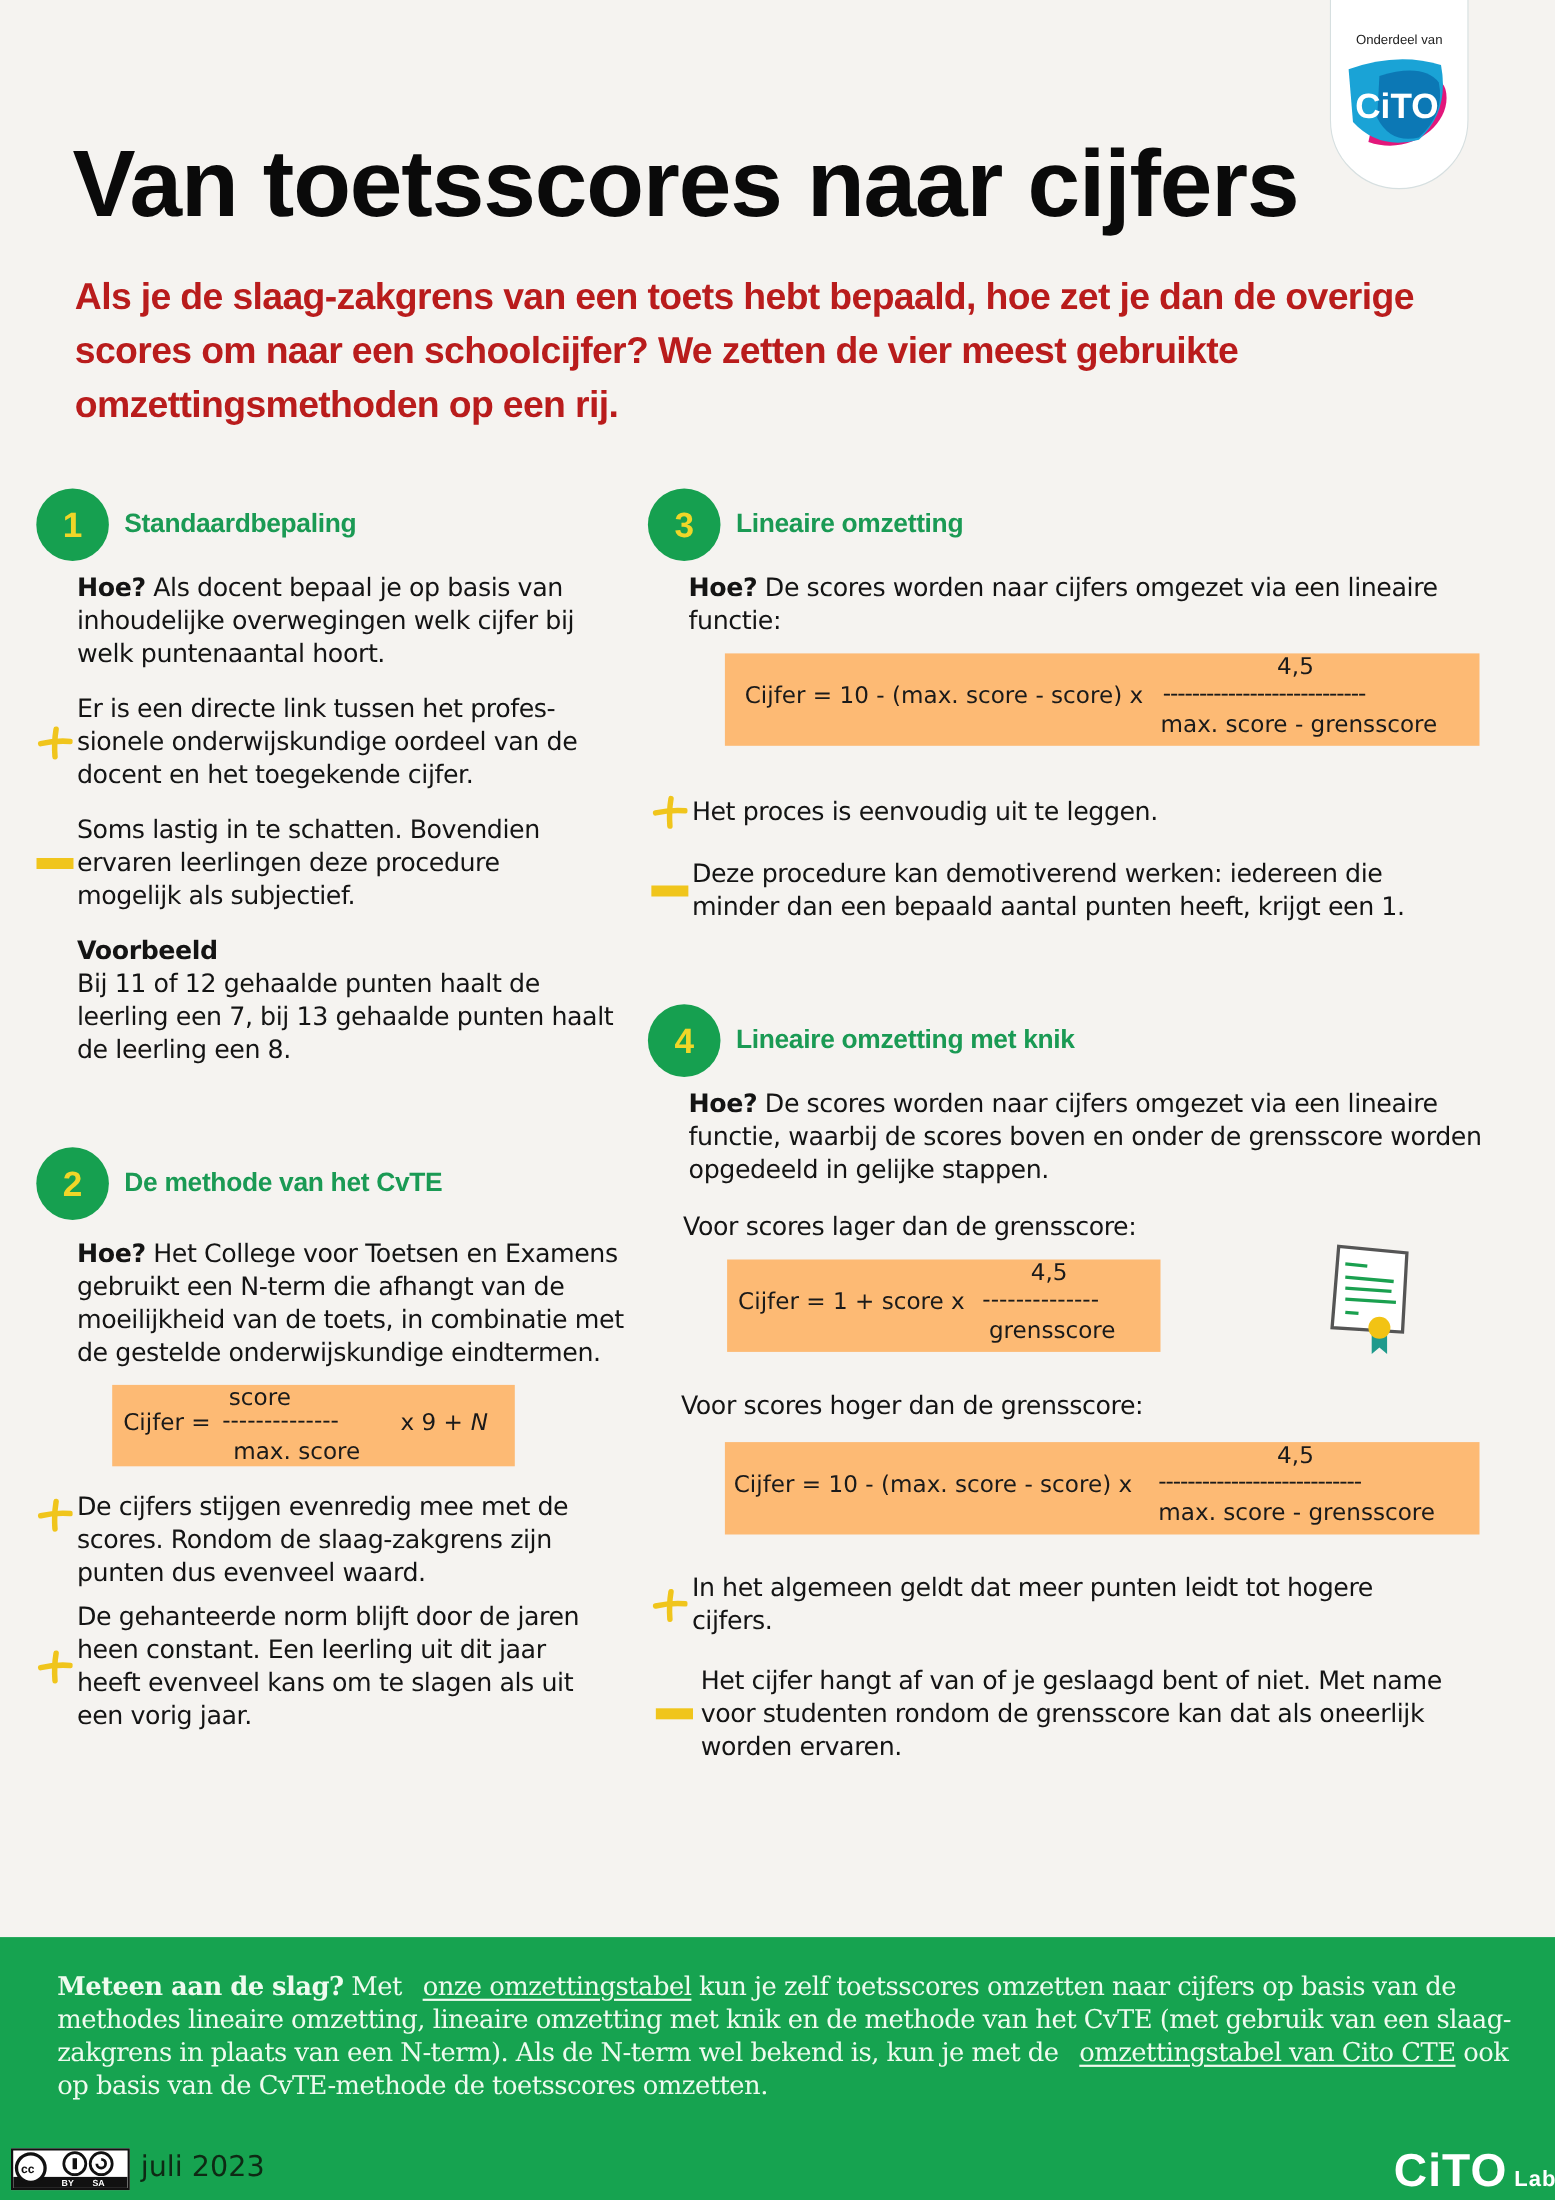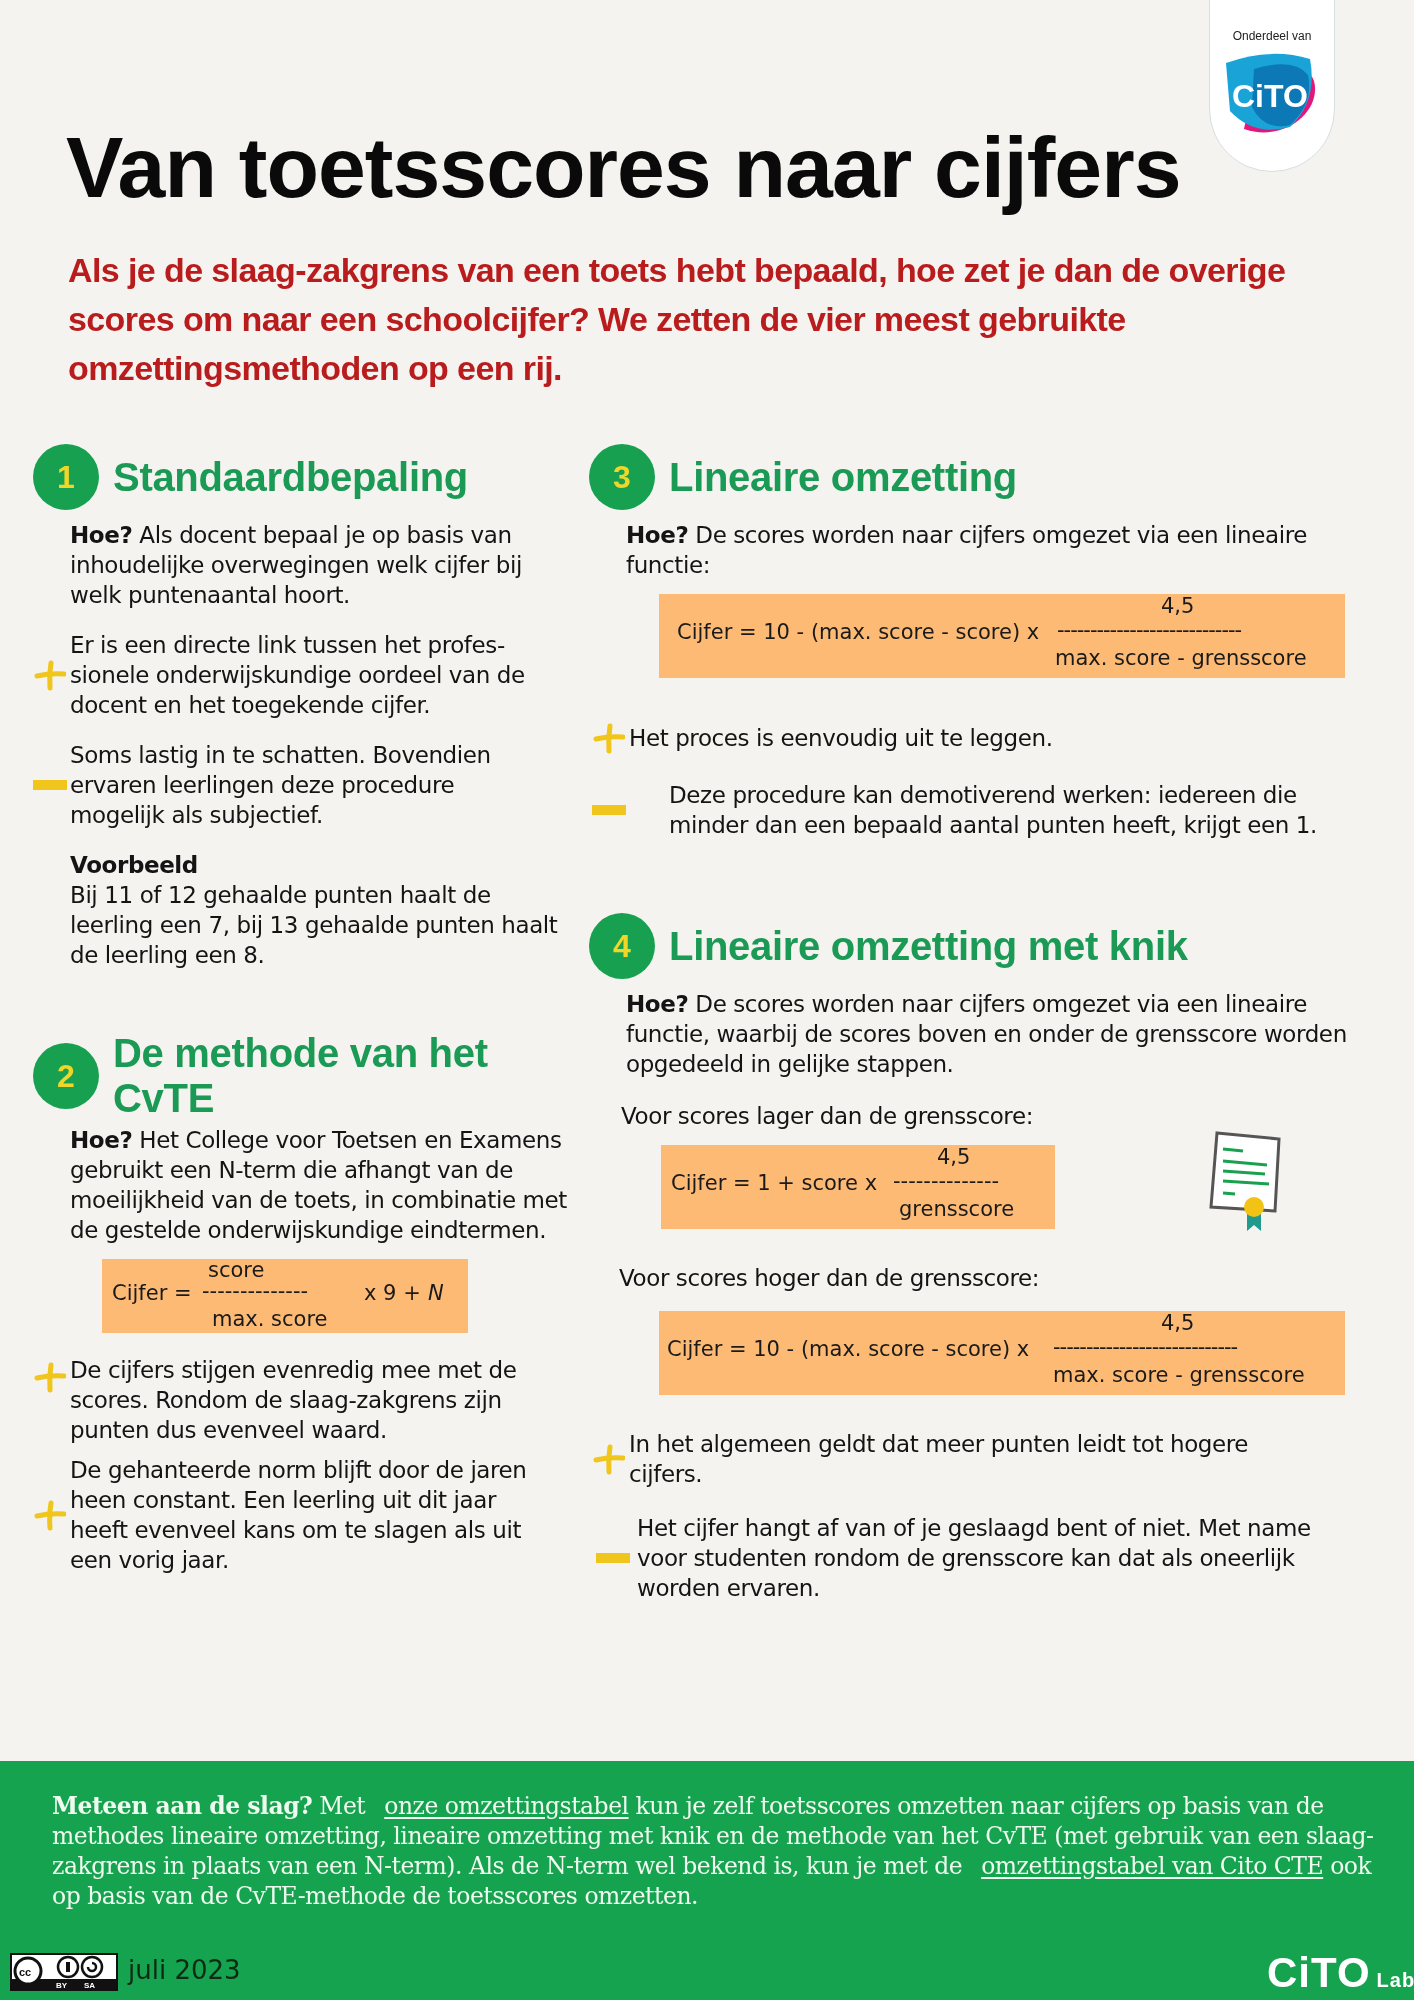--- a/index.html
+++ b/index.html
@@ -36,21 +36,21 @@
   .section { position: absolute; }
   .sec-head { display: flex; align-items: center; height: 66px; }
   .num {
     width: 66px; height: 66px; border-radius: 50%; background: #16a050;
     color: #f0d628; font-family: "Liberation Sans", sans-serif; font-weight: 700;
     font-size: 32px; display: flex; align-items: center; justify-content: center;
     flex-shrink: 0;
   }
   .sec-title {
     margin-left: 14px; font-family: "Liberation Sans", sans-serif;
-    font-weight: 700; font-size: 40px; color: #1a9a54; letter-spacing: -0.3px;
+    font-weight: 700; font-size: 24px; color: #1a9a54; letter-spacing: -0.3px;
   }
   .body {
     font-family: "DejaVu Sans", sans-serif; font-size: 23px; line-height: 30px;
     color: #141414; letter-spacing: -0.4px;
   }
   .body b { font-weight: 700; }
   .para { margin-left: 37px; }
   .pm { display: flex; align-items: center; }
   .pm .ic { width: 40px; flex-shrink: 0; display: flex; justify-content: center; }
   .formula {
@@ -185,21 +185,21 @@
   </div>
   <div class="body pm" style="margin-top:44px;">
     <div class="ic">
         <svg width="32" height="32" viewBox="0 0 32 32">
           <path d="M3 17 Q16 14 30 15" stroke="#f0c51c" stroke-width="5" fill="none" stroke-linecap="round"></path>
           <path d="M17 4 Q15 16 16 29" stroke="#f0c51c" stroke-width="5" fill="none" stroke-linecap="round"></path>
         </svg>
       </div>
     <div>Het proces is eenvoudig uit te leggen.</div>
   </div>
-  <div class="body pm" style="margin-top:26px;gap:40px;">
+  <div class="body pm" style="margin-top:26px;">
     <div class="ic">
         <svg width="34" height="14" viewBox="0 0 34 14">
           <rect x="0" y="2" width="34" height="10" fill="#f0c51c"></rect>
         </svg>
       </div>
     <div style="width:700px;">Deze procedure kan demotiverend werken: iedereen die minder dan een bepaald aantal punten heeft, krijgt een 1.</div>
   </div>
 </div>
 
 <div class="section" style="left:589px; top:913px; width:770px;">

